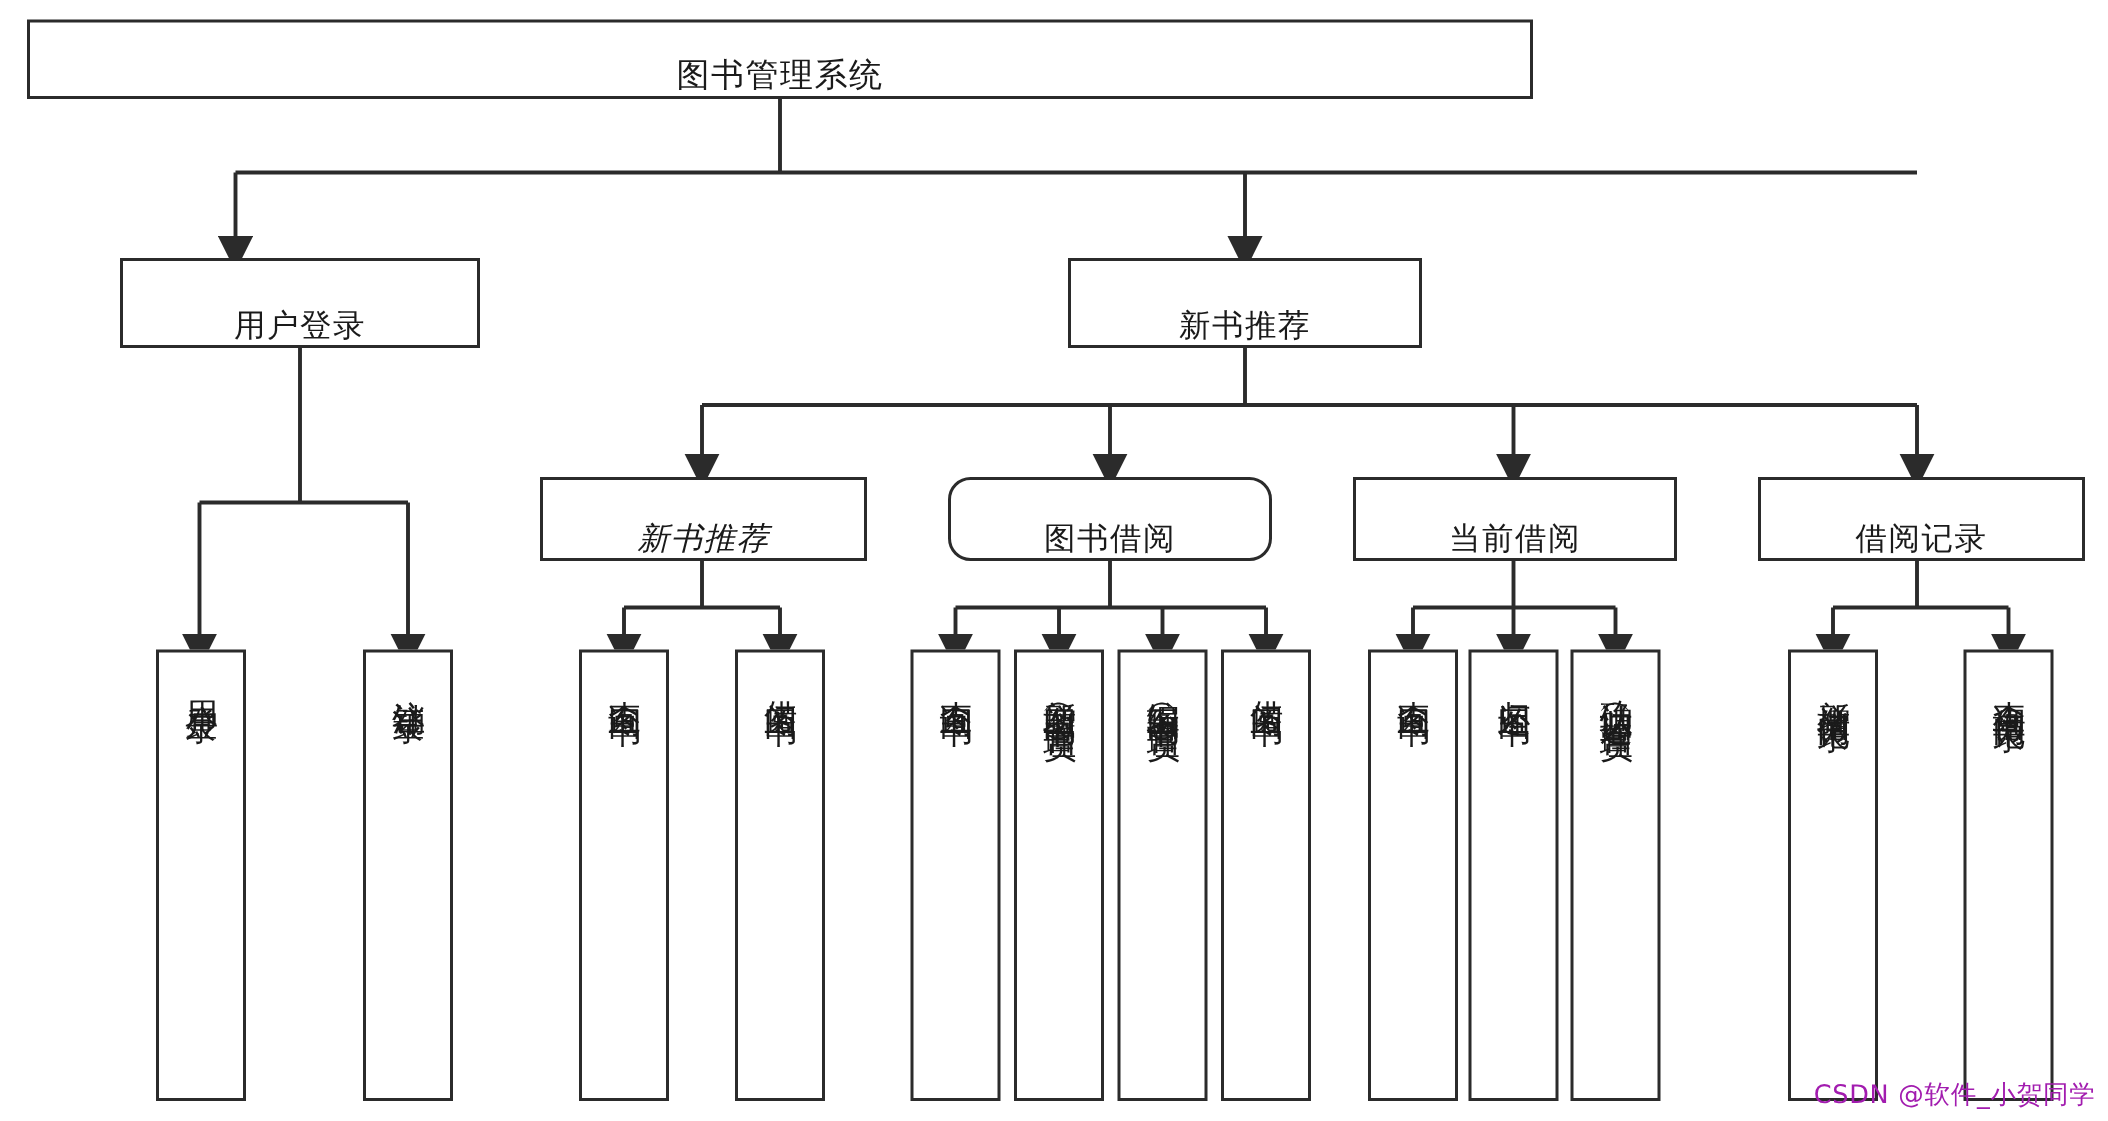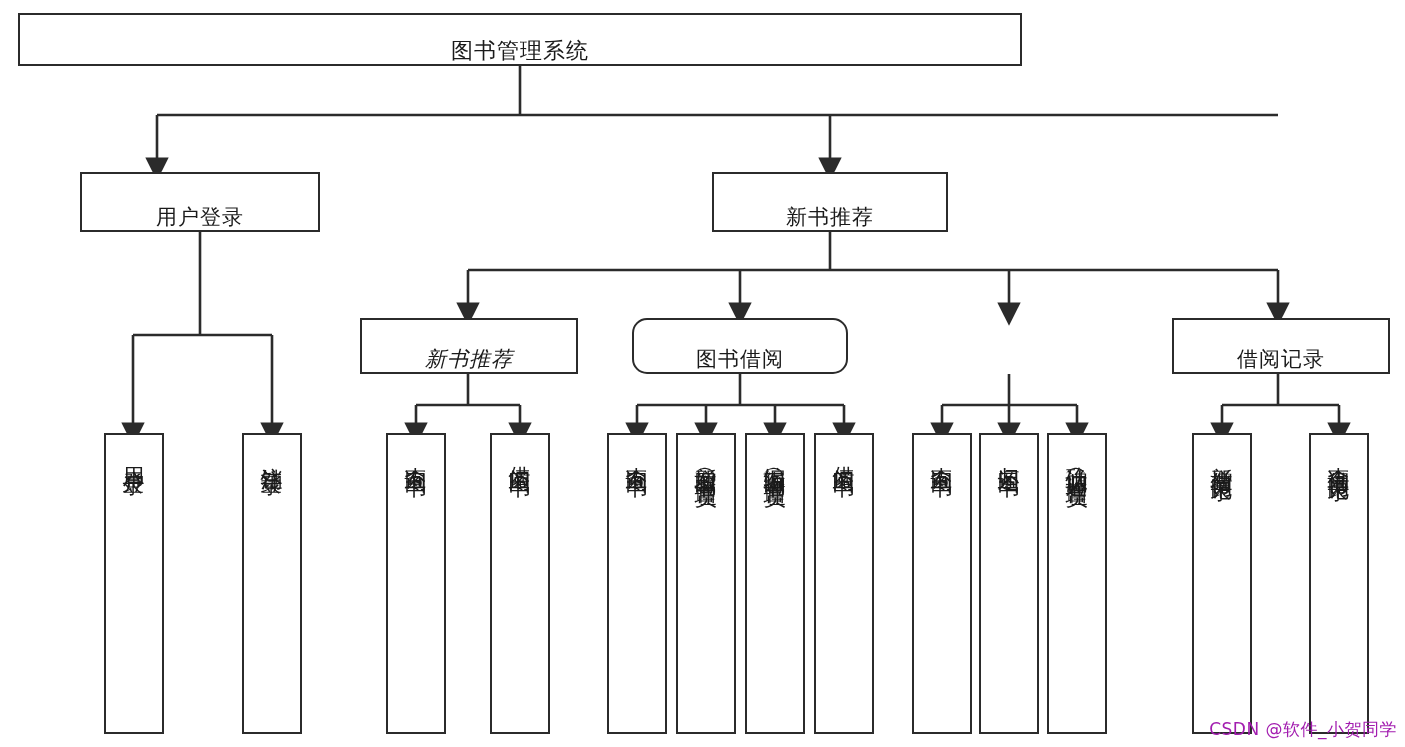--- a/index.html
+++ b/index.html
@@ -135,20 +135,23 @@
   <div class="node h" style="left:712px; top:172px; width:236px; height:60px;">
     <span>新书推荐</span>
   </div>
 
   <div class="node h" style="left:360px; top:318px; width:218px; height:56px;font-style:italic;">
     <span>新书推荐</span>
   </div>
   <div class="node h" style="left:632px; top:318px; width:216px; height:56px;border-radius:15px;">
     <span>图书借阅</span>
   </div>
+  <div class="node h" style="left:902px; top:318px; width:216px; height:56px;">
+    <span>当前借阅</span>
+  </div>
   <div class="node h" style="left:1172px; top:318px; width:218px; height:56px;">
     <span>借阅记录</span>
   </div>
 
   <div class="node v" style="left:104px; top:433px; width:60px; height:301px;">
     <span class="vtext">用户登录</span>
   </div>
   <div class="node v" style="left:242px; top:433px; width:60px; height:301px;">
     <span class="vtext">注销登录</span>
   </div>

